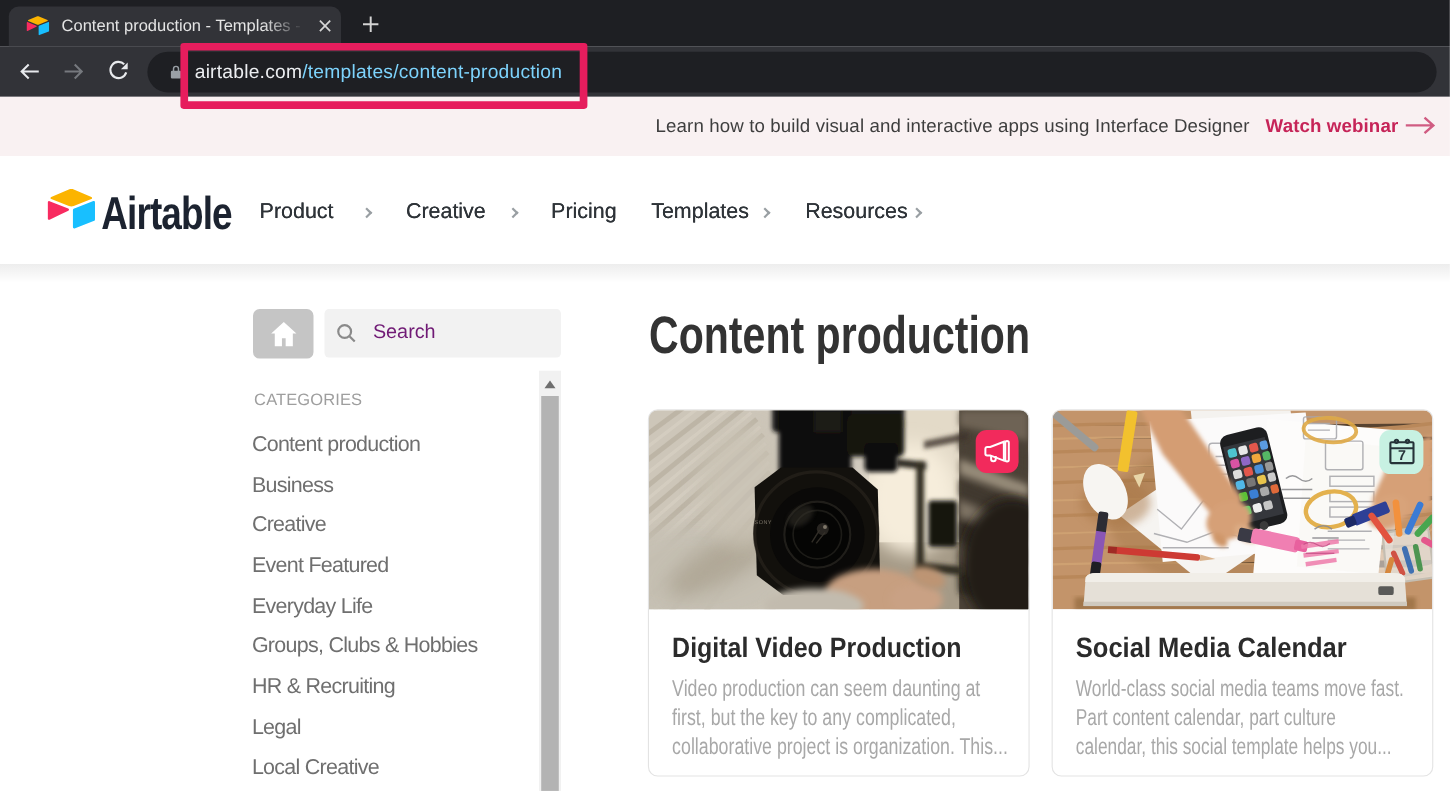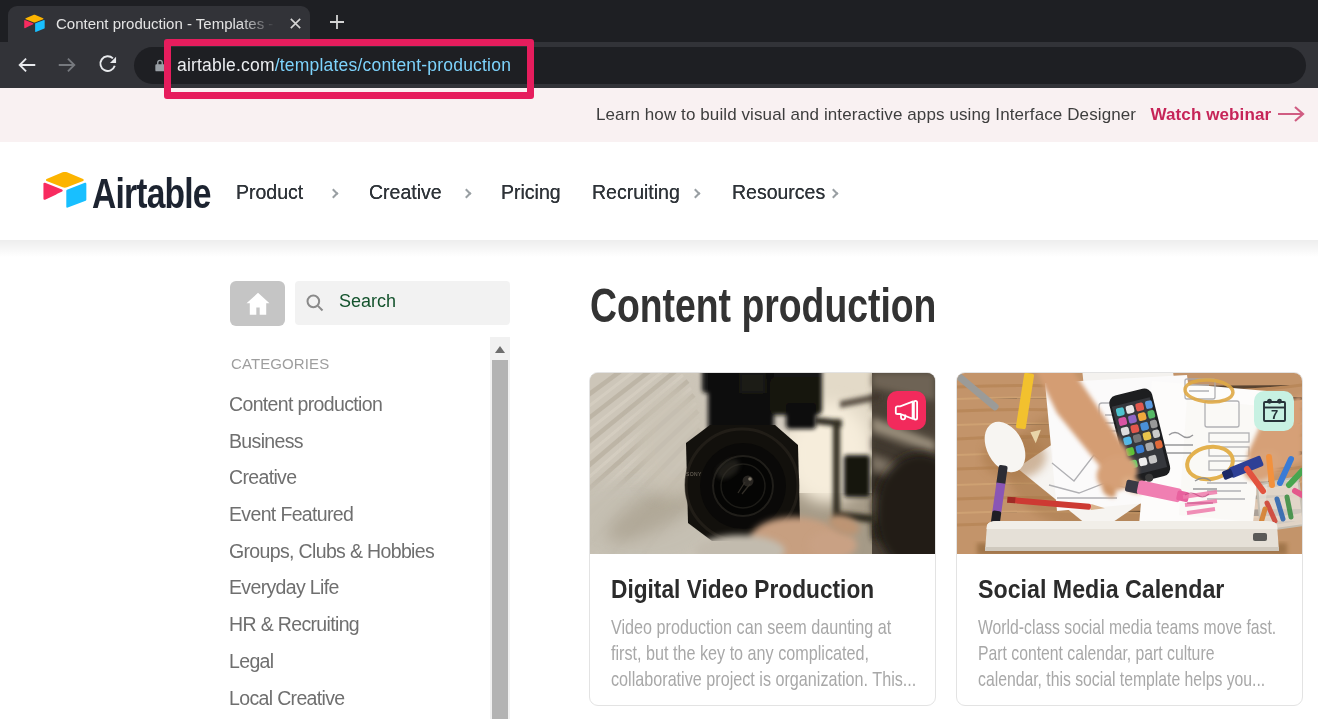--- a/index.html
+++ b/index.html
@@ -33,21 +33,21 @@
   text-shadow:0 0 0.5px #2e3338; }
 #logotext { position:absolute; left:92px; top:170px; font-size:42px; font-weight:bold;
   color:#1c2330; letter-spacing:-1px; transform:scaleX(0.80); transform-origin:0 0; }
 .chevron { position:absolute; width:7px; height:7px; border:solid #999fa3; border-width:2.2px 2.2px 0 0;
   transform:rotate(45deg); top:190px; }
 
 #homebtn { position:absolute; left:230px; top:281px; width:55px; height:45px; background:#c5c5c5;
   border-radius:6px; }
 #searchbox { position:absolute; left:295px; top:281px; width:215px; height:44px; background:#f2f2f2;
   border-radius:4px; }
-#searchtxt { position:absolute; left:44px; top:10px; font-size:18px; color:#14532d; }
+#searchtxt { position:absolute; left:44px; top:10px; font-size:18px; color:#701a75; }
 #cats { position:absolute; left:231px; top:355px; font-size:15px; letter-spacing:0.1px; color:#9e9e9e; }
 #catlist { position:absolute; left:229px; top:386px; }
 #catlist div { height:36.7px; line-height:36.7px; font-size:19.5px; color:#6f6f6f;
   letter-spacing:-0.65px; white-space:nowrap; }
 #sbtrack { position:absolute; left:490px; top:337px; width:20px; height:382px; background:#f1f1f1; }
 #sbarrow { position:absolute; left:495px; top:346px; width:0; height:0;
   border-left:5px solid transparent; border-right:5px solid transparent; border-bottom:7px solid #6e6e6e; }
 #sbthumb { position:absolute; left:492px; top:360px; width:16px; height:359px; background:#b3b3b3; }
 
 #h1 { position:absolute; left:590px; top:278px; font-size:48px; font-weight:bold; color:#333;
@@ -122,21 +122,21 @@
     <path fill="#18bfff" d="M105.9,88.3v72.3c0,3.4,3.5,5.8,6.7,4.5l81.3-31.6c1.9-0.7,3.1-2.5,3.1-4.5V56.7 c0-3.4-3.5-5.8-6.7-4.5l-81.3,31.6C107.2,84.5,105.9,86.3,105.9,88.3"></path>
     <path fill="#f82b60" d="M86.9,92l-24.1,11.7-2.4,1.2L9.4,129.3c-3.2,1.5-7.4-0.8-7.4-4.4V57 c0-1.3,0.7-2.4,1.6-3.3c0.4-0.4,0.8-0.7,1.2-0.9c1.2-0.7,3-0.9,4.4-0.3l77.2,30.6C90.6,84.6,90.9,90.1,86.9,92"></path>
   </svg>
 </div>
 <div id="logotext">Airtable</div>
 <div class="navitem" style="left:236px">Product</div>
 <div class="chevron" style="left:330px"></div>
 <div class="navitem" style="left:369px">Creative</div>
 <div class="chevron" style="left:463px"></div>
 <div class="navitem" style="left:501px">Pricing</div>
-<div class="navitem" style="left:592px">Recruiting</div>
+<div class="navitem" style="left:592px">Templates</div>
 <div class="chevron" style="left:692px"></div>
 <div class="navitem" style="left:732px">Resources</div>
 <div class="chevron" style="left:830px"></div>
 <div id="navshadow"></div>
 
 <div id="homebtn">
   <svg style="position:absolute;left:14px;top:9px" width="28" height="27" viewBox="0 0 24 24" fill="#fff">
       <path d="M12 2.5L1.8 11.8h2.9V22h5.8v-6.5h3v6.5h5.8V11.8h2.9z"></path>
     </svg>
 </div>
@@ -146,22 +146,22 @@
       <path d="M15.5 15.5L21 21"></path>
     </svg>
   <div id="searchtxt">Search</div>
 </div>
 <div id="cats">CATEGORIES</div>
 <div id="catlist">
   <div>Content production</div>
   <div>Business</div>
   <div>Creative</div>
   <div>Event Featured</div>
+  <div>Everyday Life</div>
   <div>Groups, Clubs &amp; Hobbies</div>
-  <div>Everyday Life</div>
   <div>HR &amp; Recruiting</div>
   <div>Legal</div>
   <div>Local Creative</div>
 </div>
 <div id="sbtrack"></div>
 <div id="sbarrow"></div>
 <div id="sbthumb"></div>
 
 <div id="h1">Content production</div>
 

